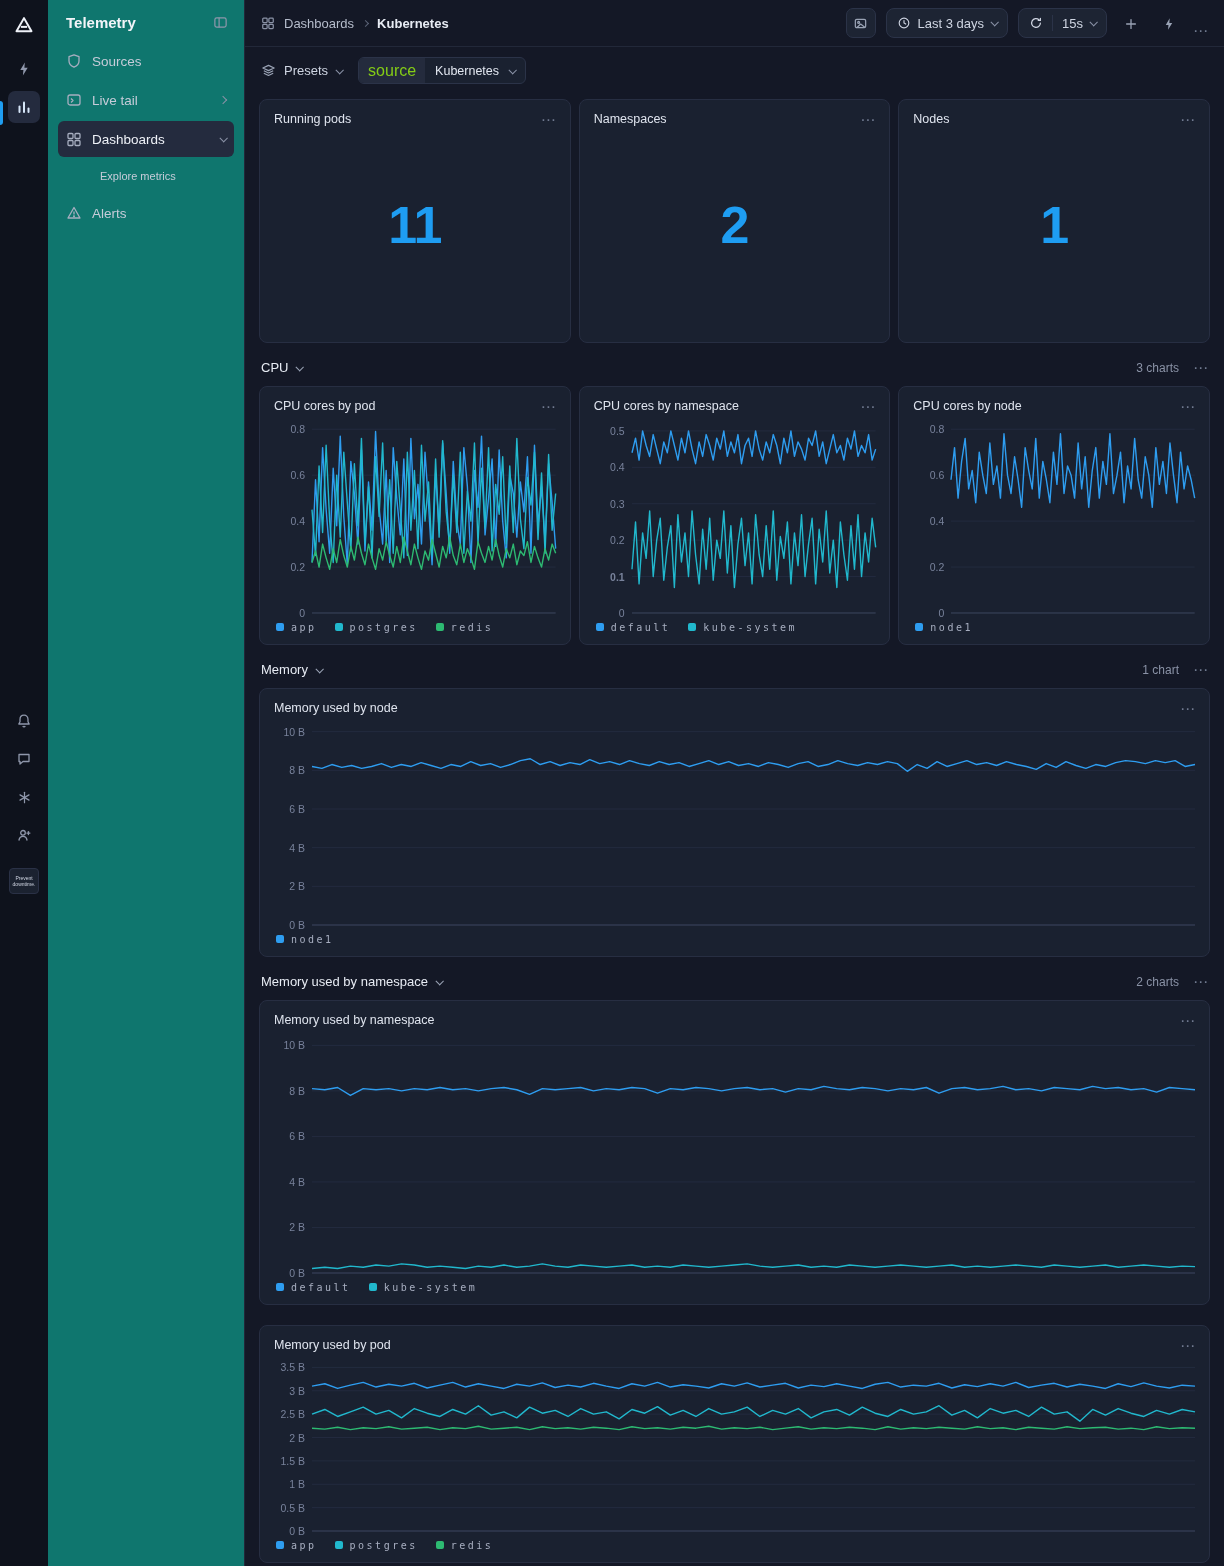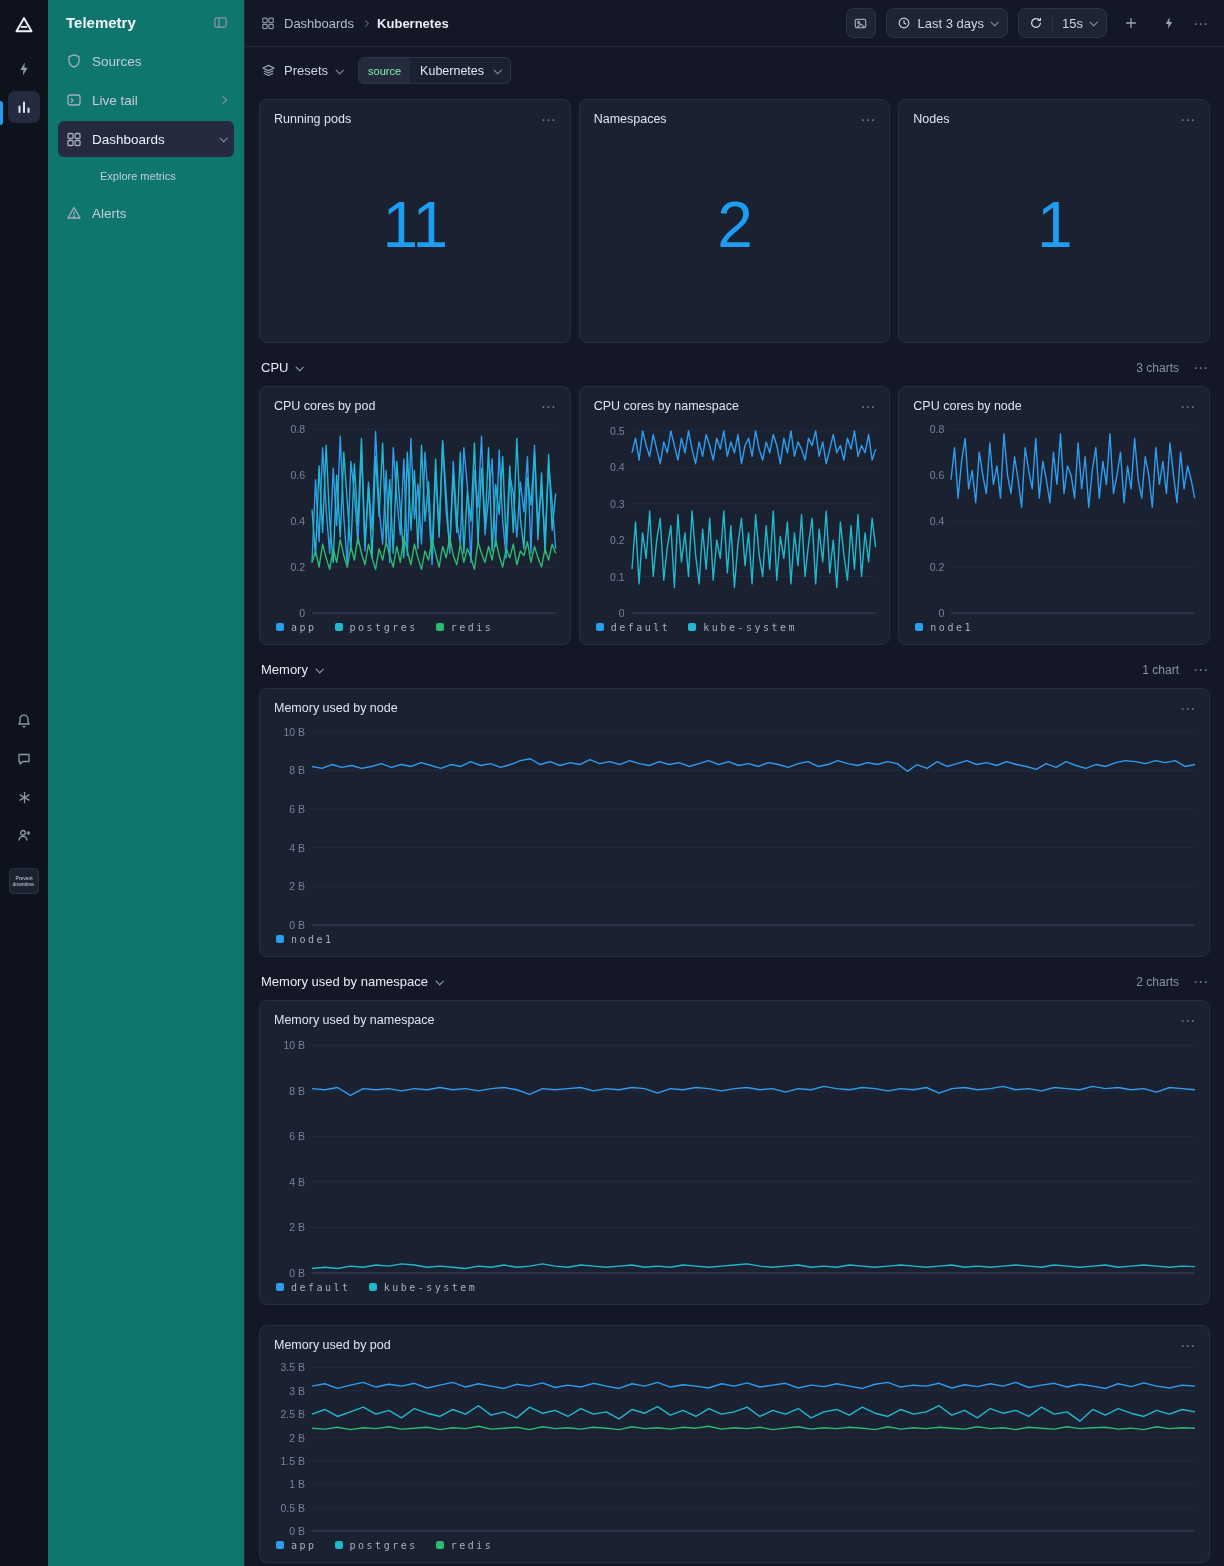--- a/index.html
+++ b/index.html
@@ -34,42 +34,42 @@
   .dots{color:#707a90;cursor:pointer;font-size:15px;line-height:1}
   .dots::before{content:"\22EF"}
 
   
   .main{flex:1;display:flex;flex-direction:column;min-width:0}
   .topbar{height:47px;border-bottom:1px solid #222839;display:flex;align-items:center;justify-content:space-between;padding:0 16px;flex:none}
   .crumbs{display:flex;align-items:center;gap:9px;color:#b6bdcc}
   .crumbs .ico{display:flex;color:#8a92a6}
   .crumb-cur{color:#e8ecf4;font-weight:600}
   .crumb-sep{color:#5c6478;width:5px;height:5px;border-right:1.4px solid currentColor;border-top:1.4px solid currentColor;transform:rotate(45deg);display:inline-block}
-  .tb-right{display:flex;align-items:center;gap:10px;color:#9aa3b5}
+  .tb-right{display:flex;align-items:flex-end;gap:10px;color:#9aa3b5}
   .icon-btn{width:28px;height:28px;display:flex;align-items:center;justify-content:center;color:#9aa3b5;cursor:pointer;background:none;border:none}
   .icon-btn.boxed{background:#1d2433;border:1px solid #2b3348;border-radius:7px;width:30px;height:30px}
   .pill{height:30px;background:#1d2433;border:1px solid #2b3348;border-radius:8px;display:flex;align-items:center;gap:7px;padding:0 10px;color:#cfd5e2;font-size:13px;cursor:pointer}
   .pill .seg-div{width:1px;height:16px;background:#2b3348;margin:0 2px}
 
   .content{flex:1;padding:0 14px 12px;overflow:hidden}
 
   
   .filterbar{display:flex;align-items:center;gap:16px;margin:10px 2px 15px}
   .presets{display:flex;align-items:center;gap:8px;color:#cfd5e2;cursor:pointer}
   .chip{display:flex;align-items:center;border:1px solid #2b3348;border-radius:6px;overflow:hidden;height:27px;background:#1a2130;cursor:pointer}
-  .chip-key{background:#242b3d;color:#86efac;padding:4px 9px;height:100%;display:flex;align-items:center;font-size:11px}
+  .chip-key{background:#242b3d;color:#84cc16;padding:4px 9px;height:100%;display:flex;align-items:center;font-size:16px}
   .chip-val{padding:0 10px;color:#e2e7f0;font-size:12.5px}
   .chip .chev{margin-right:10px;color:#8a92a6}
 
   
   .row3{display:flex;gap:8px}
   .card{background:#1a2130;border:1px solid #272e42;border-radius:8px;padding:12px 14px;position:relative}
   .stat-card{flex:1;height:244px;display:flex;flex-direction:column}
   .card-head{display:flex;align-items:flex-start;justify-content:space-between;font-size:12.5px;color:#dfe4ee}
-  .stat-value{flex:1;display:flex;align-items:center;justify-content:center;font-size:64px;font-weight:400;color:#1e9df2;letter-spacing:-1px;padding-bottom:8px}
+  .stat-value{flex:1;display:flex;align-items:center;justify-content:center;font-size:52px;font-weight:700;color:#1e9df2;letter-spacing:-1px;padding-bottom:8px}
 
   .section-head{display:flex;align-items:center;gap:8px;margin:17px 2px 11px;color:#e7ebf3;font-size:13px;font-weight:500}
   .section-head .chev{color:#9aa3b5}
   .section-right{margin-left:auto;display:flex;align-items:center;gap:14px;color:#8a92a6;font-size:12px;font-weight:400}
 
   .chart-card{display:flex;flex-direction:column;padding:12px 14px 8px}
   .chart-card.small{flex:1;height:259px}
   .chart-card.h-node{height:269px;margin-bottom:0}
   .chart-card.h-ns{height:305px}
   .chart-card.h-pod{height:238px;margin-top:20px}
@@ -362,21 +362,21 @@
         </div>
 
         <div class="card chart-card small">
           <div class="card-head">
             <span>CPU cores by namespace</span>
             <span class="dots"></span>
           </div>
           <div class="plot">
             <div class="ylabels">
                 <div class="ytick" style="top: 100%;">0</div>
-                <div class="ytick" style="top: 81.1321%;">0.1</div>
+                <div class="ytick" style="top: 81.1321%; font-weight: bold;">0.1</div>
                 <div class="ytick" style="top: 62.2642%;">0.2</div>
                 <div class="ytick" style="top: 43.3962%;">0.3</div>
                 <div class="ytick" style="top: 24.5283%;">0.4</div>
                 <div class="ytick" style="top: 5.66038%;">0.5</div>
               </div>
             <div class="plotarea">
                 <svg viewBox="0 0 100 100" preserveAspectRatio="none">
                   <line x1="0" x2="100" y1="100" y2="100" vector-effect="non-scaling-stroke" class="grid base"></line>
                   <line x1="0" x2="100" y1="81.13207547169812" y2="81.13207547169812" vector-effect="non-scaling-stroke" class="grid"></line>
                   <line x1="0" x2="100" y1="62.264150943396224" y2="62.264150943396224" vector-effect="non-scaling-stroke" class="grid"></line>

